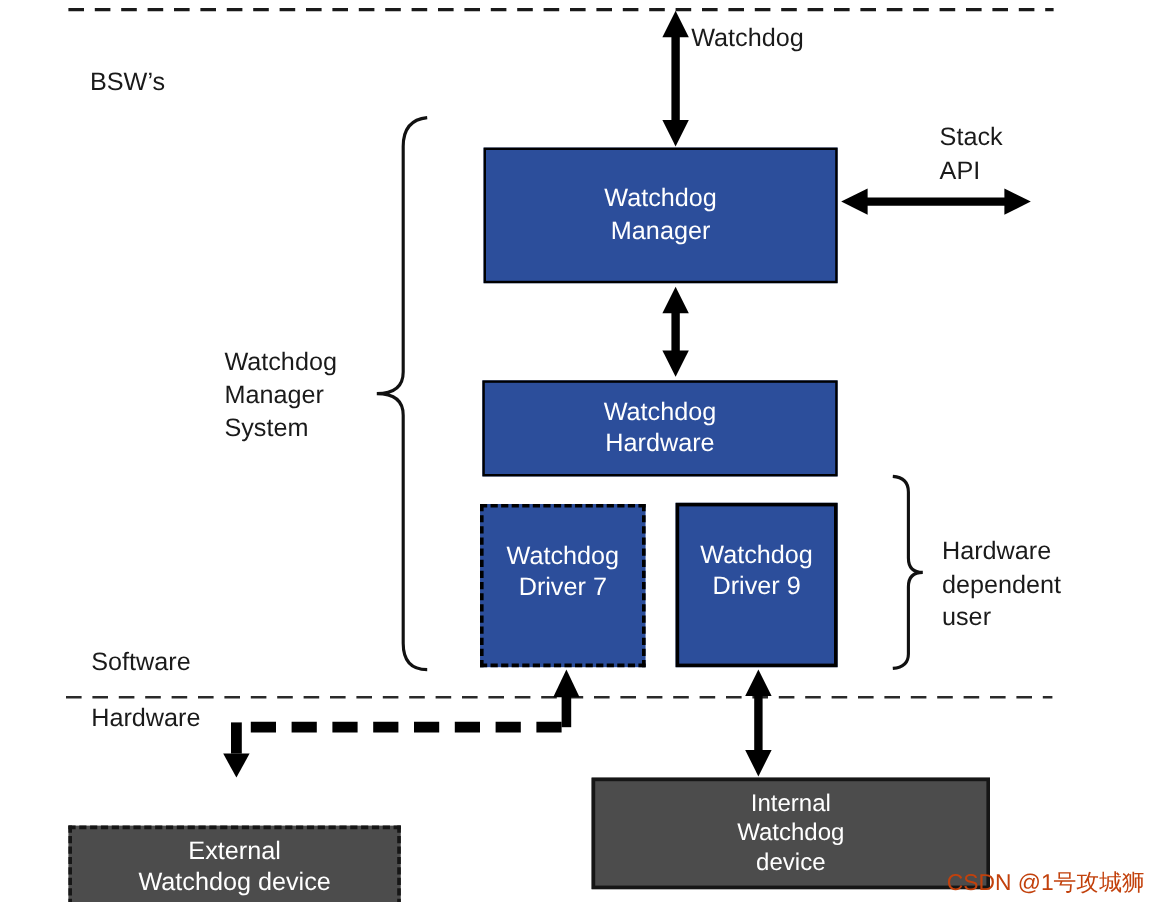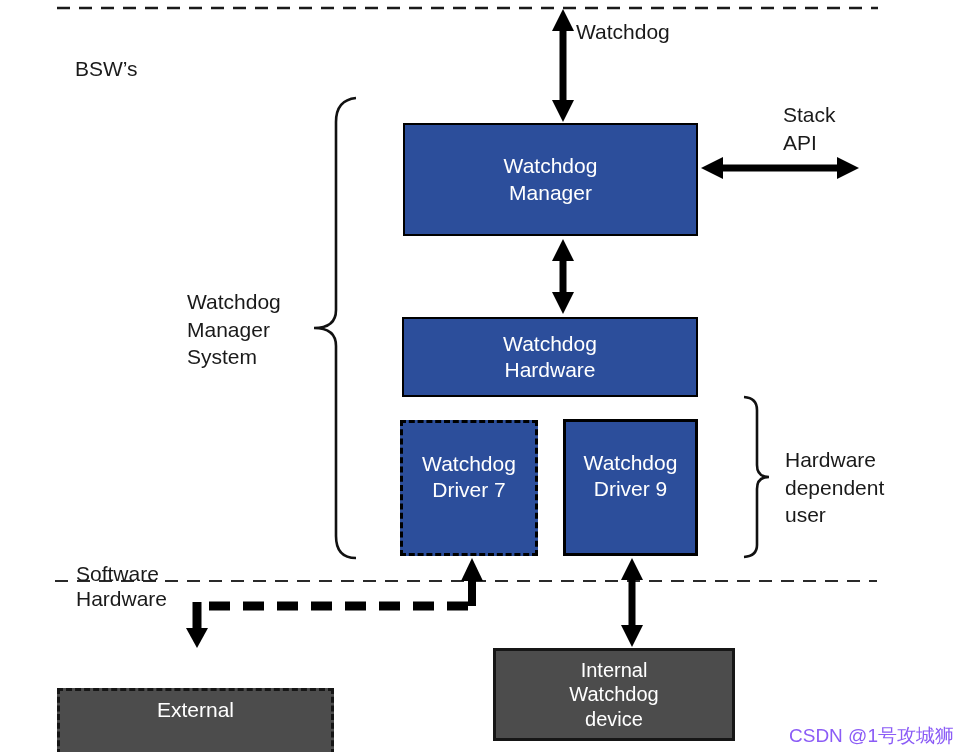--- a/index.html
+++ b/index.html
@@ -17,21 +17,21 @@
     color:#ffffff; text-align:center; font-size:21px; line-height:1.24;
     z-index:2;
   }
   .blue  { background:#2C4E9B; border:2px solid #000; }
   .blue-dashed { background:#2C4E9B; border:3px dashed #000; }
   .blue-solid  { background:#2C4E9B; border:3px solid #000; }
   .gray-dashed { background:#4C4C4C; border:3px dashed #161616; }
   .gray-solid  { background:#4C4C4C; border:3px solid #161616; }
 
   .lbl { position:absolute; color:#1a1a1a; font-size:21px; line-height:1.32; white-space:nowrap; z-index:3; }
-  .watermark { position:absolute; font-size:19px; color:#8b5cf6; z-index:3; white-space:nowrap; }
+  .watermark { position:absolute; font-size:19px; color:#c2410c; z-index:3; white-space:nowrap; }
 </style>
 </head>
 <body>
 
 <div id="stage">
 
   <svg class="overlay" viewBox="0 0 959 752">
 
     <line x1="57" y1="8" x2="878" y2="8" stroke="#1a1a1a" stroke-width="2.6" stroke-dasharray="13 9"></line>
 
@@ -89,23 +89,24 @@
     <div>Driver 7</div>
   </div>
 
   <div class="box blue-solid" style="left:563px; top:419px; width:135px; height:137px; justify-content:flex-start; padding-top:28px;">
     <div>Watchdog</div>
     <div>Driver 9</div>
   </div>
 
   <div class="box gray-dashed" style="left:57px; top:648px; width:277px; height:93px; justify-content:flex-start; padding-top:6px;margin-top:40px;">
     <div>External</div>
+    <div>Watchdog device</div>
   </div>
 
-  <div class="box gray-solid" style="left:493px; top:648px; width:242px; height:93px; font-size:20px; line-height:1.22;">
+  <div class="box gray-solid" style="left:493px; top:648px; width:332px; height:93px; font-size:20px; line-height:1.22;">
     <div>Internal</div>
     <div>Watchdog</div>
     <div>device</div>
   </div>
 
   <div class="lbl" style="left:75px; top:55px; font-size:21px;">BSW’s</div>
 
   <div class="lbl" style="left:576px; top:18px;">
     <div>Watchdog</div>
   </div>
@@ -120,19 +121,19 @@
     <div>Manager</div>
     <div>System</div>
   </div>
 
   <div class="lbl" style="left:785px; top:446px;">
     <div>Hardware</div>
     <div>dependent</div>
     <div>user</div>
   </div>
 
-  <div class="lbl" style="left:76px; top:538px;margin-top:22px;">Software</div>
+  <div class="lbl" style="left:76px; top:538px;">Software</div>
 
   <div class="lbl" style="left:76px; top:585px;">Hardware</div>
 
   <div class="watermark" style="left:789px; top:723px;">CSDN @1号攻城狮</div>
 
 </div>
 
 </body></html>

